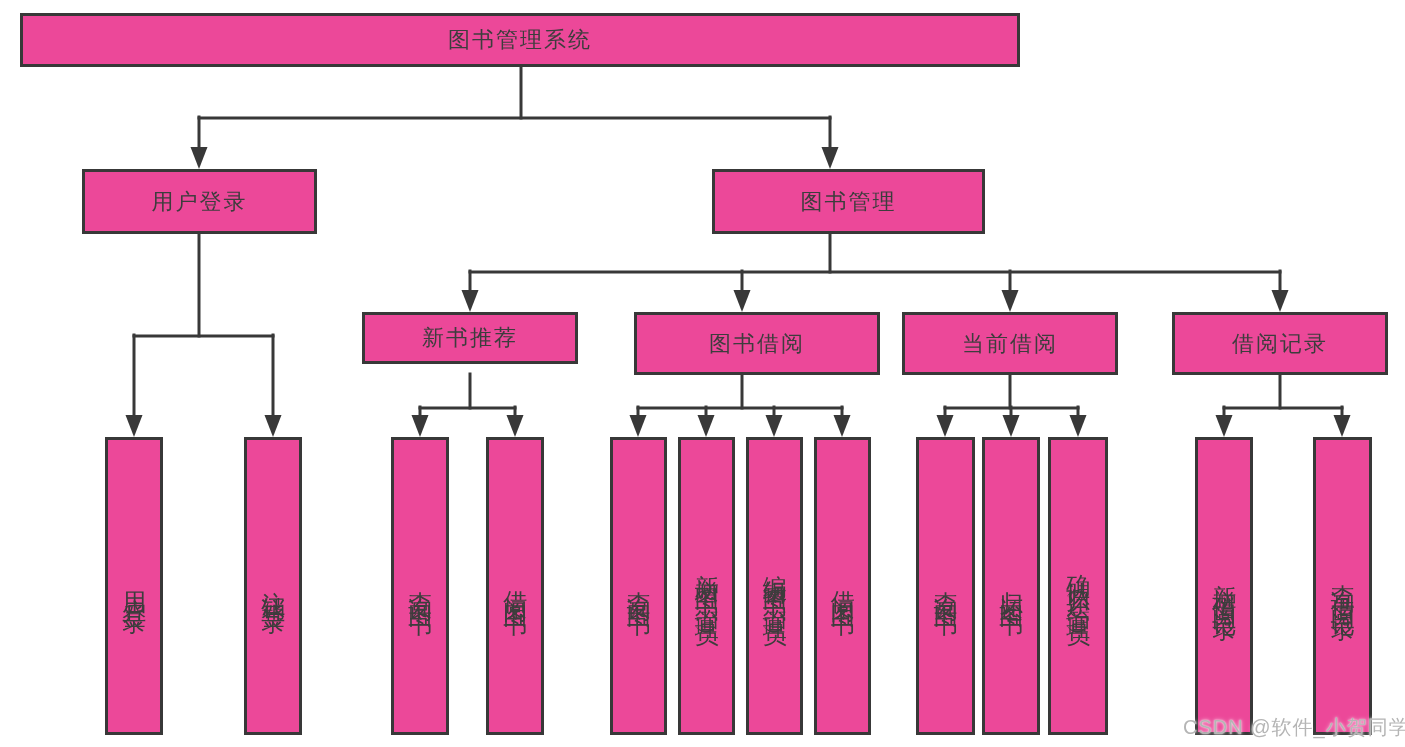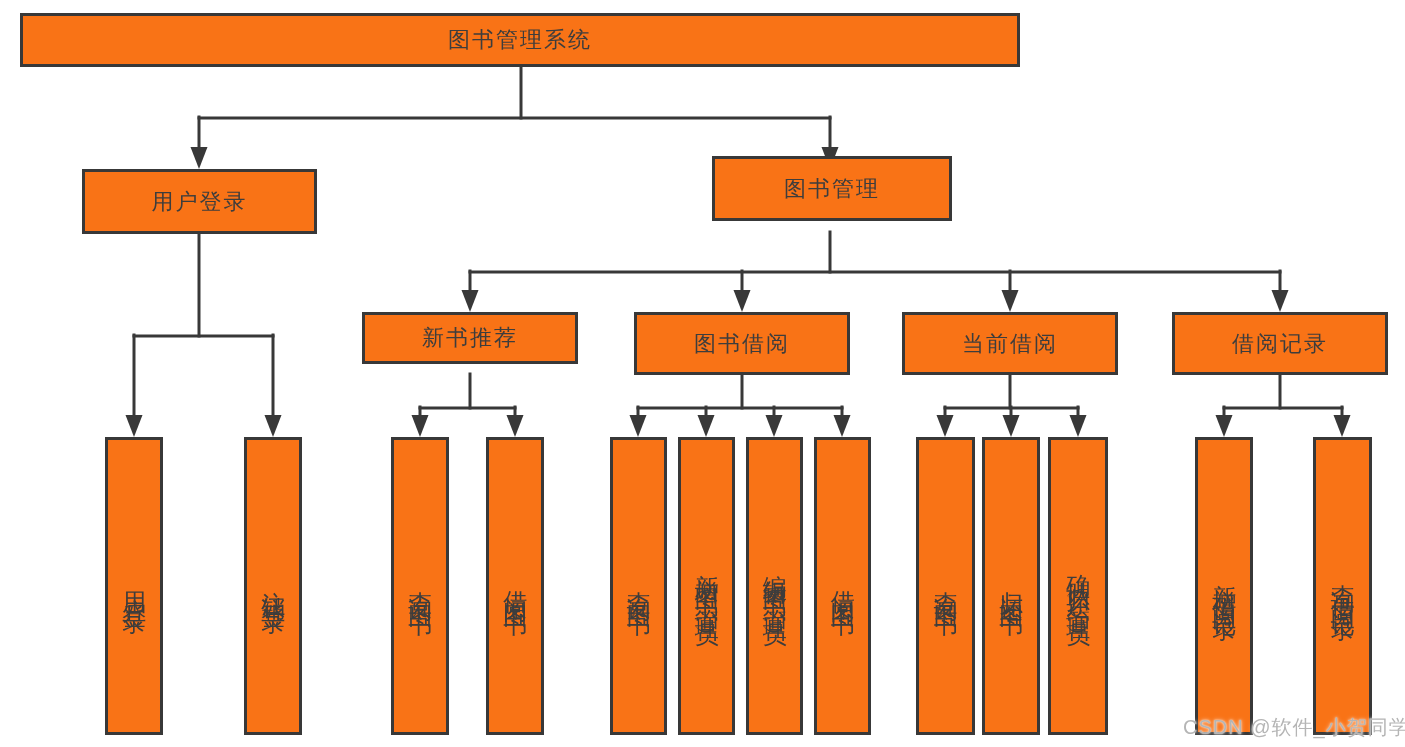--- a/index.html
+++ b/index.html
@@ -2,21 +2,21 @@
 <html><head>
 <meta charset="utf-8">
 <style>
   html,body { margin:0; padding:0; background:#ffffff; }
   .stage {
     position:relative; width:1405px; height:747px; background:#ffffff;
     font-family:"Liberation Sans","DejaVu Sans",sans-serif; overflow:hidden;
   }
   .wires { position:absolute; left:0; top:0; z-index:1; }
   .box {
-    position:absolute; box-sizing:border-box; background:#f97316;
+    position:absolute; box-sizing:border-box; background:#ec4899;
     border:3px solid #383838; display:flex; align-items:center; justify-content:center;
     z-index:2;
   }
   .hbox .lbl {
     font-size:22px; color:#3d3d3d; letter-spacing:2px; white-space:nowrap;
   }
   .vbox { top:437px; height:298px; }
   .vbox .lbl {
     writing-mode:vertical-rl; text-orientation:mixed;
     font-size:24px; color:#3d3d3d; letter-spacing:7px; line-height:1.1;
@@ -87,28 +87,28 @@
       <polygon points="1333.5,415 1350.5,415 1342,437" fill="#383838"></polygon>
     </svg>
 
   <div class="box hbox" style="left:20px;top:13px;width:1000px;height:54px">
     <span class="lbl">图书管理系统</span>
   </div>
 
   <div class="box hbox" style="left:82px;top:169px;width:235px;height:65px">
     <span class="lbl">用户登录</span>
   </div>
-  <div class="box hbox" style="left:712px;top:156px;width:240px;height:65px">
+  <div class="box hbox" style="left:712px;top:169px;width:273px;height:65px">
     <span class="lbl">图书管理</span>
   </div>
 
   <div class="box hbox" style="left:362px;top:312px;width:216px;height:52px">
     <span class="lbl">新书推荐</span>
   </div>
-  <div class="box hbox" style="left:634px;top:312px;width:216px;height:63px">
+  <div class="box hbox" style="left:634px;top:312px;width:246px;height:63px">
     <span class="lbl">图书借阅</span>
   </div>
   <div class="box hbox" style="left:902px;top:312px;width:216px;height:63px">
     <span class="lbl">当前借阅</span>
   </div>
   <div class="box hbox" style="left:1172px;top:312px;width:216px;height:63px">
     <span class="lbl">借阅记录</span>
   </div>
 
   <div class="box vbox" style="left:105px;width:58px">

